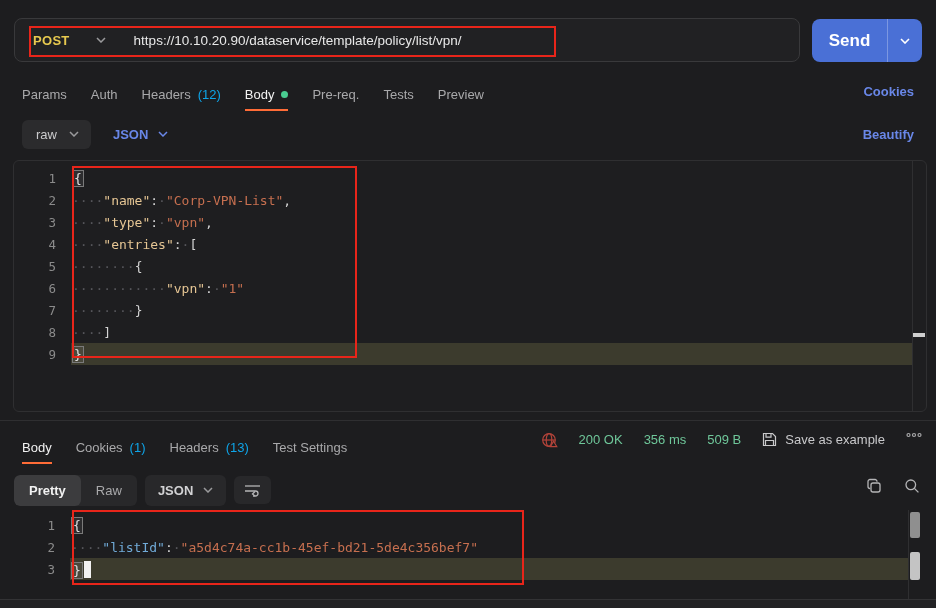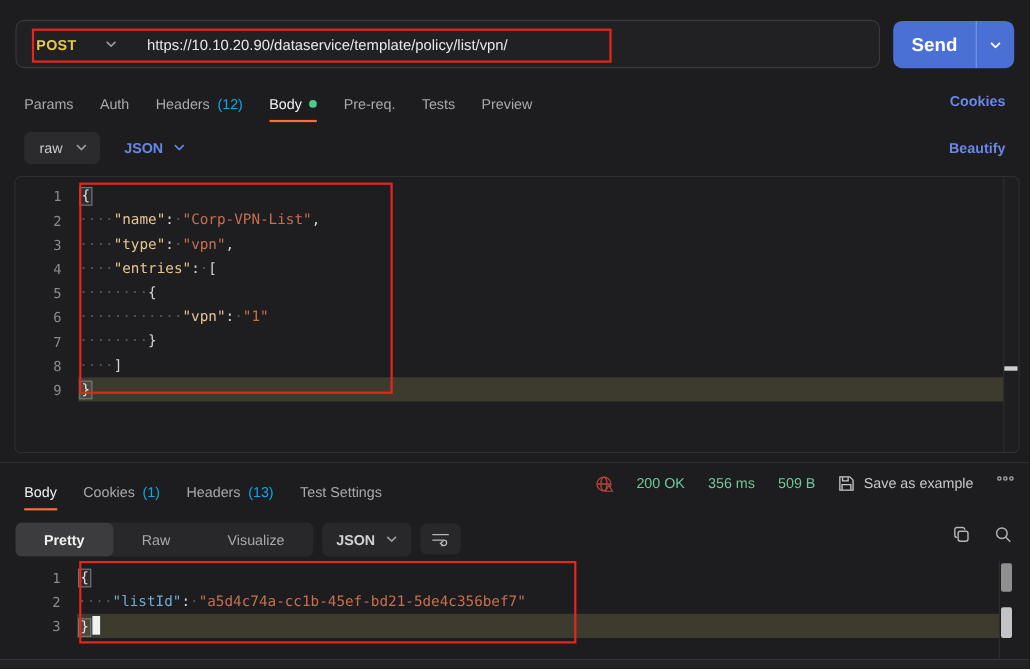--- a/index.html
+++ b/index.html
@@ -55,21 +55,21 @@
   
   .divider { position:absolute; left:0; top:420px; width:936px; height:1px; background:#2f2f31; }
   .resp-tabs { position:absolute; left:0; top:432px; width:936px; height:30px;
     display:flex; align-items:center; gap:24px; padding-left:22px; font-size:13px; }
   .resp-status { position:absolute; right:14px; top:432px; height:30px; display:flex; align-items:flex-start; gap:21px; font-size:13px; }
   .green { color:#6fc79a; }
   .save-ex { display:flex; align-items:center; gap:8px; color:#c9c9cb; cursor:pointer; }
   .icon-btn { cursor:pointer; display:flex; align-items:center; }
   .resp-toolbar { position:absolute; left:14px; top:474px; width:908px; height:32px; display:flex; align-items:center; }
   .view-group { display:flex; background:#28282a; border-radius:6px; overflow:hidden; }
-  .view-tab { padding:8px 26px; font-size:13px; color:#a9a9ab; cursor:pointer; }
+  .view-tab { padding:8px 15px; font-size:13px; color:#a9a9ab; cursor:pointer; }
   .view-tab.active { background:#3c3c3e; color:#f2f2f2; font-weight:bold; border-radius:6px; }
   .resp-json { display:flex; align-items:center; gap:10px; background:#28282a; border-radius:6px;
     margin-left:8px; padding:8px 13px; color:#d2d2d4; font-size:13px; font-weight:bold; cursor:pointer; }
   .wrap-btn { margin-left:8px; background:#28282a; border-radius:6px; padding:7px 10px; cursor:pointer; display:flex; }
   .resp-tools-right { position:absolute; right:16px; top:478px; display:flex; gap:22px; }
   .resp-editor { position:absolute; left:13px; top:510px; width:910px; padding-top:4px; }
   .resp-scroll-line { position:absolute; left:908px; top:510px; bottom:9px; width:1px; background:#2f2f31; }
   .thumb { position:absolute; border-radius:2px; }
   
   .red-box { position:absolute; border:2px solid #e8251a; pointer-events:none; }
@@ -236,21 +236,20 @@
             <circle cx="13.5" cy="3" r="1.5"></circle>
           </g>
         </svg>
     </span>
   </div>
 
   <div class="resp-toolbar">
     <div class="view-group">
       <span class="view-tab active">Pretty</span>
       <span class="view-tab">Raw</span>
-      <span class="view-tab">Visualize</span>
     </div>
     <div class="resp-json">
       <span>JSON</span>
       <svg class="chev" viewBox="0 0 10 6">
           <path d="M1 1l4 4 4-4" fill="none" stroke="#9a9a9c" stroke-width="1.5"></path>
         </svg>
     </div>
     <div class="wrap-btn">
       <svg width="17" height="14" viewBox="0 0 17 14">
           <g fill="none" stroke="#b5b5b7" stroke-width="1.3">

